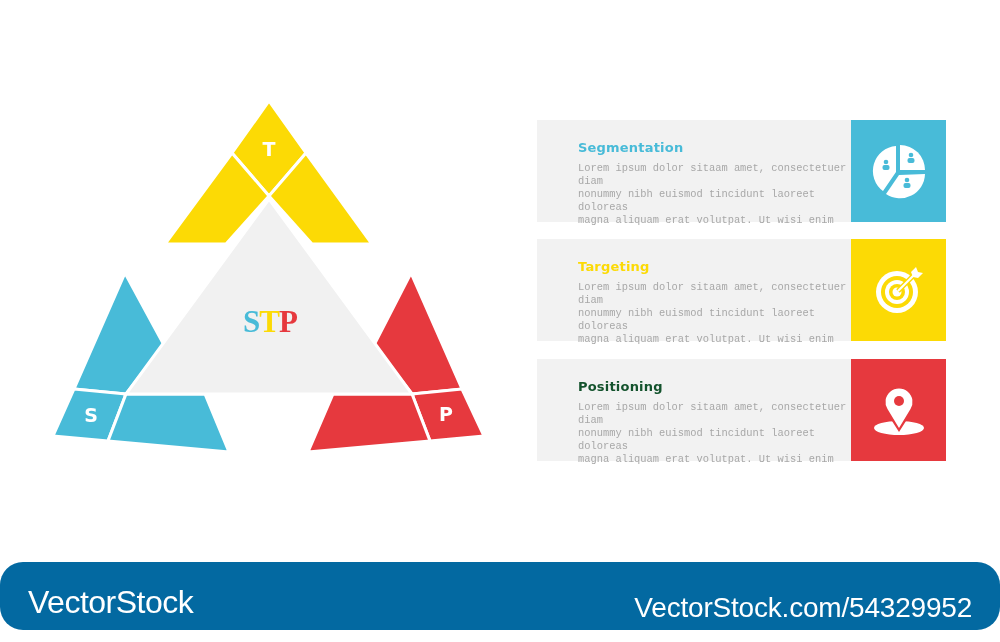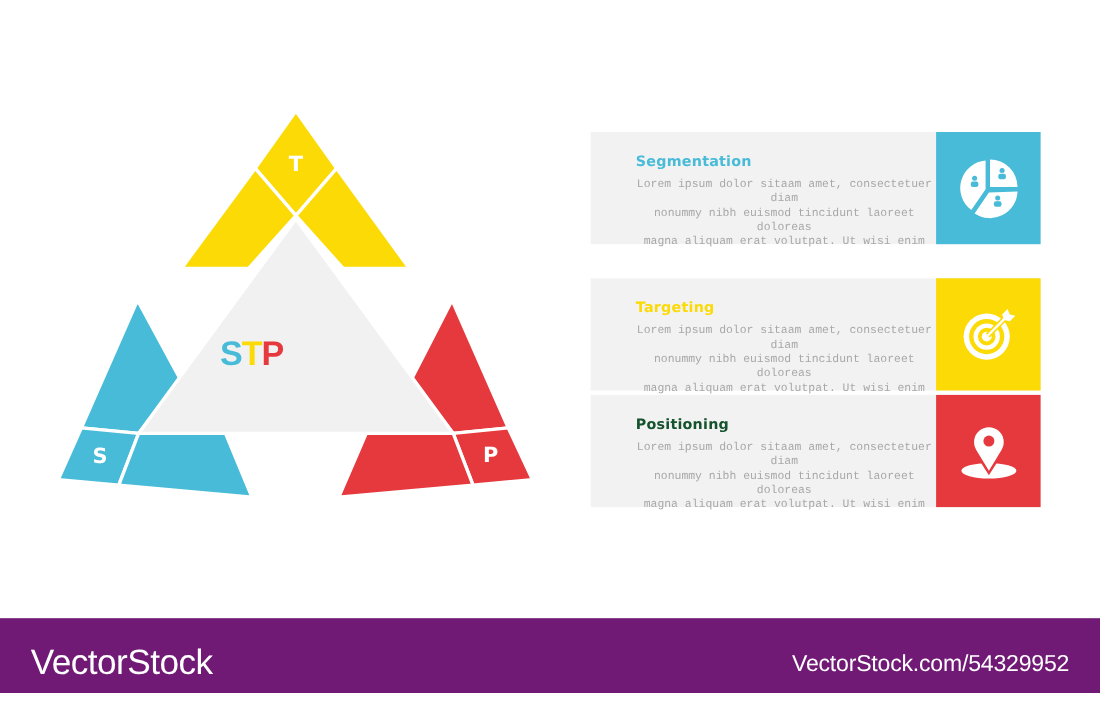--- a/index.html
+++ b/index.html
@@ -3,52 +3,52 @@
   <meta charset="utf-8">
   <style>
     html, body { margin: 0; padding: 0; }
     body {
       width: 1000px; height: 642px; position: relative; overflow: hidden;
       background: #ffffff; font-family: "Liberation Sans", sans-serif;
     }
     .diagram { position: absolute; left: 0; top: 0; width: 520px; height: 520px; }
     .diagram svg { position: absolute; left: 0; top: 0; }
     .stp-word {
-      position: absolute; left: 200px; top: 304px; width: 140px; text-align: left;
-      font-family: Liberation Sans, sans-serif; font-weight: bold; font-size: 31px; letter-spacing: -1px;
+      position: absolute; left: 200px; top: 304px; width: 140px; text-align: center;
+      font-family: Liberation Serif, serif; font-weight: bold; font-size: 31px; letter-spacing: -1px;
     }
     .piece-letter {
       position: absolute; color: #ffffff; font-family: "DejaVu Sans", sans-serif;
       font-weight: bold; font-size: 19px; width: 30px; text-align: center;
     }
     .card {
-      position: absolute; left: 537px; width: 409px; height: 102px; background: #f2f2f2; text-align: center;
+      position: absolute; left: 537px; width: 409px; height: 102px; background: #f2f2f2;
     }
     .card .title {
       position: absolute; left: 41px; top: 20px; font-family: "DejaVu Sans", sans-serif;
       font-weight: bold; font-size: 13px; letter-spacing: 0.2px;
     }
     .card .body {
       position: absolute; left: 41px; top: 42px; width: 270px;
       font-family: Liberation Mono, monospace; font-size: 10.4px; line-height: 13px; color: #a8a8a8;
     }
     .card .icon-box {
       position: absolute; right: 0; top: 0; width: 95px; height: 102px;
       display: flex; align-items: center; justify-content: center;
     }
     .footer {
-      position: absolute; left: 0; top: 562px; width: 1000px; height: 68px; background: #701a75;
+      position: absolute; left: 0; top: 562px; width: 1000px; height: 68px; background: #0369a1; border-radius: 23px;
     }
     .footer .brand {
       position: absolute; left: 28px; top: 22px; color: #ffffff;
       font-family: "Liberation Sans", sans-serif; font-size: 32px; letter-spacing: -0.5px;
     }
     .footer .ref {
       position: absolute; right: 28px; top: 30px; color: #ffffff;
-      font-family: "Liberation Sans", sans-serif; font-size: 21px; letter-spacing: -0.2px;
+      font-family: "Liberation Sans", sans-serif; font-size: 28px; letter-spacing: -0.2px;
     }
   </style>
 </head>
 <body>
 
 <div class="diagram">
   <svg width="520" height="520" viewBox="0 0 520 520">
 
     <g fill="#fcda05" stroke="#ffffff" stroke-width="3" stroke-linejoin="miter">
       <polygon points="269,101 306,153 269,196 232,153"></polygon>
@@ -97,21 +97,21 @@
           <rect x="11.5" y="22" width="7" height="5" rx="2"></rect>
         <circle cx="40" cy="12" r="2.3"></circle>
           <rect x="36.5" y="15" width="7" height="5" rx="2"></rect>
         <circle cx="36" cy="37" r="2.3"></circle>
           <rect x="32.5" y="40" width="7" height="5" rx="2"></rect>
       </g>
     </svg>
   </div>
 </div>
 
-<div class="card" style="top:253px;">
+<div class="card" style="top:239px;">
   <div class="title" style="color:#fcda05;">Targeting</div>
   <div class="body">
     <div>Lorem ipsum dolor sitaam amet, consectetuer diam</div>
     <div>nonummy  nibh euismod tincidunt laoreet doloreas</div>
     <div>magna aliquam erat volutpat. Ut wisi enim</div>
   </div>
   <div class="icon-box" style="background:#fcda05;">
     <svg width="56" height="56" viewBox="0 0 56 56">
       <circle cx="26" cy="30" r="21" fill="#ffffff"></circle>
       <circle cx="26" cy="30" r="16" fill="#fcda05"></circle>

